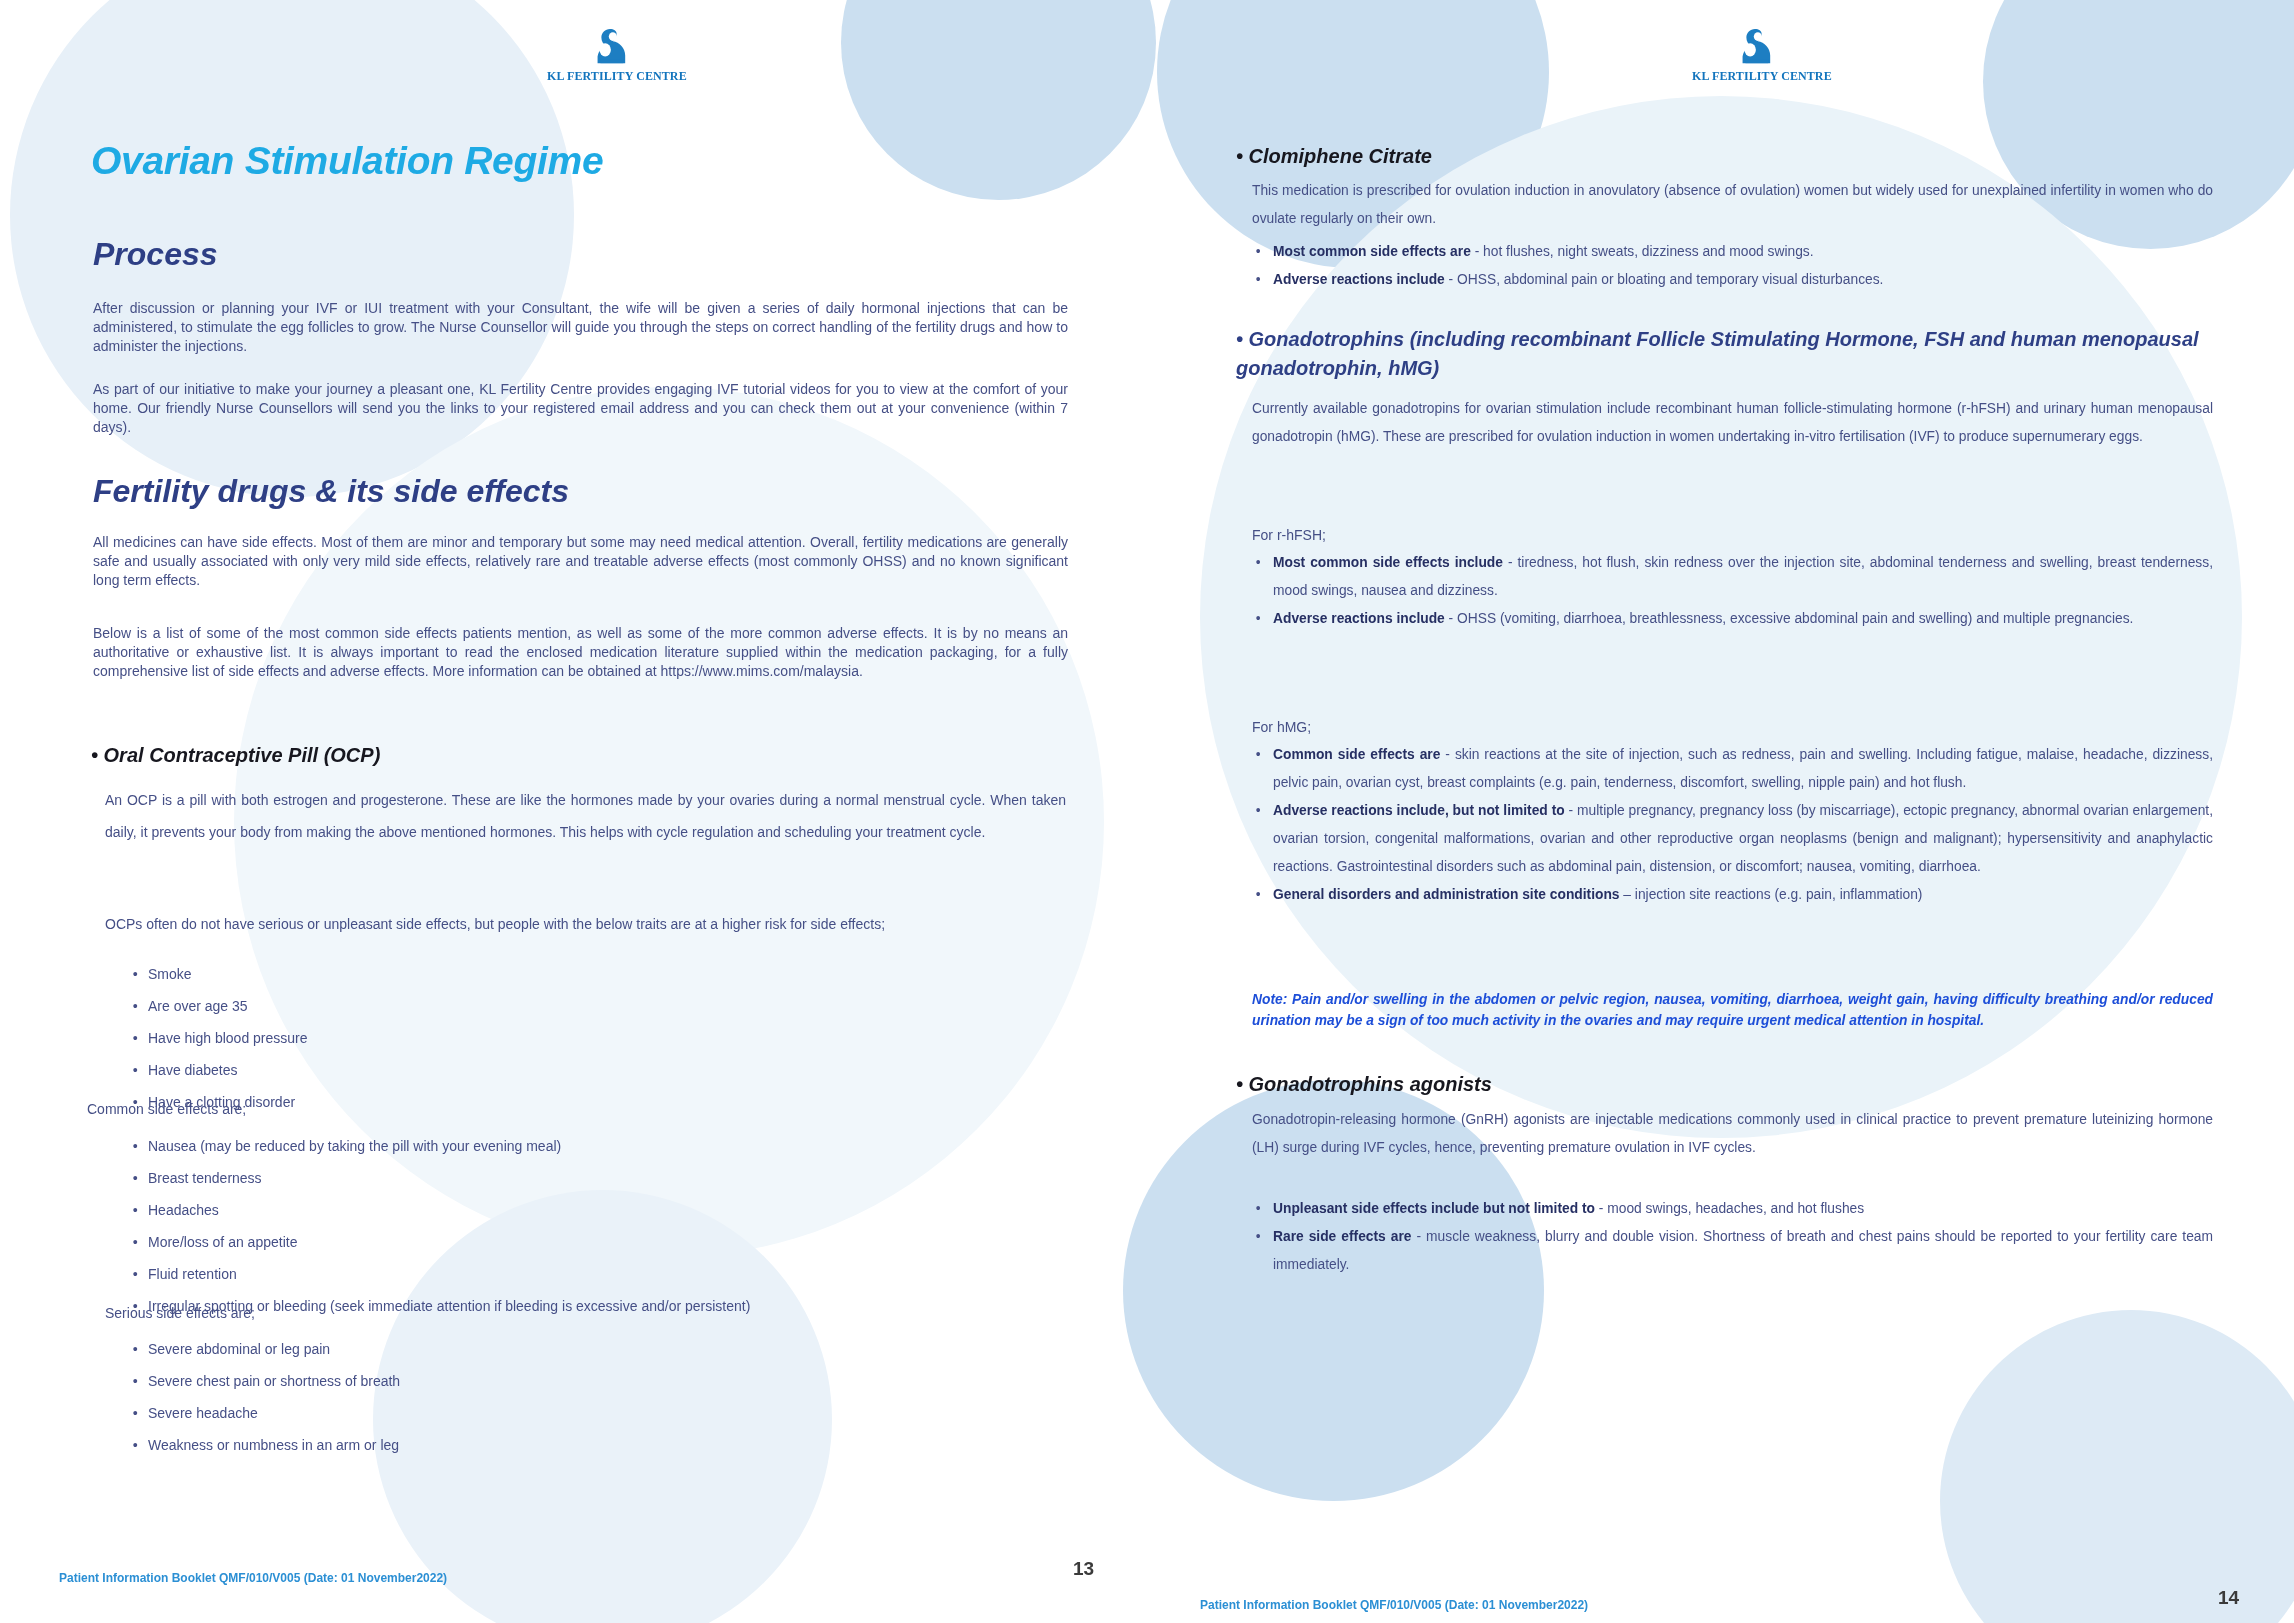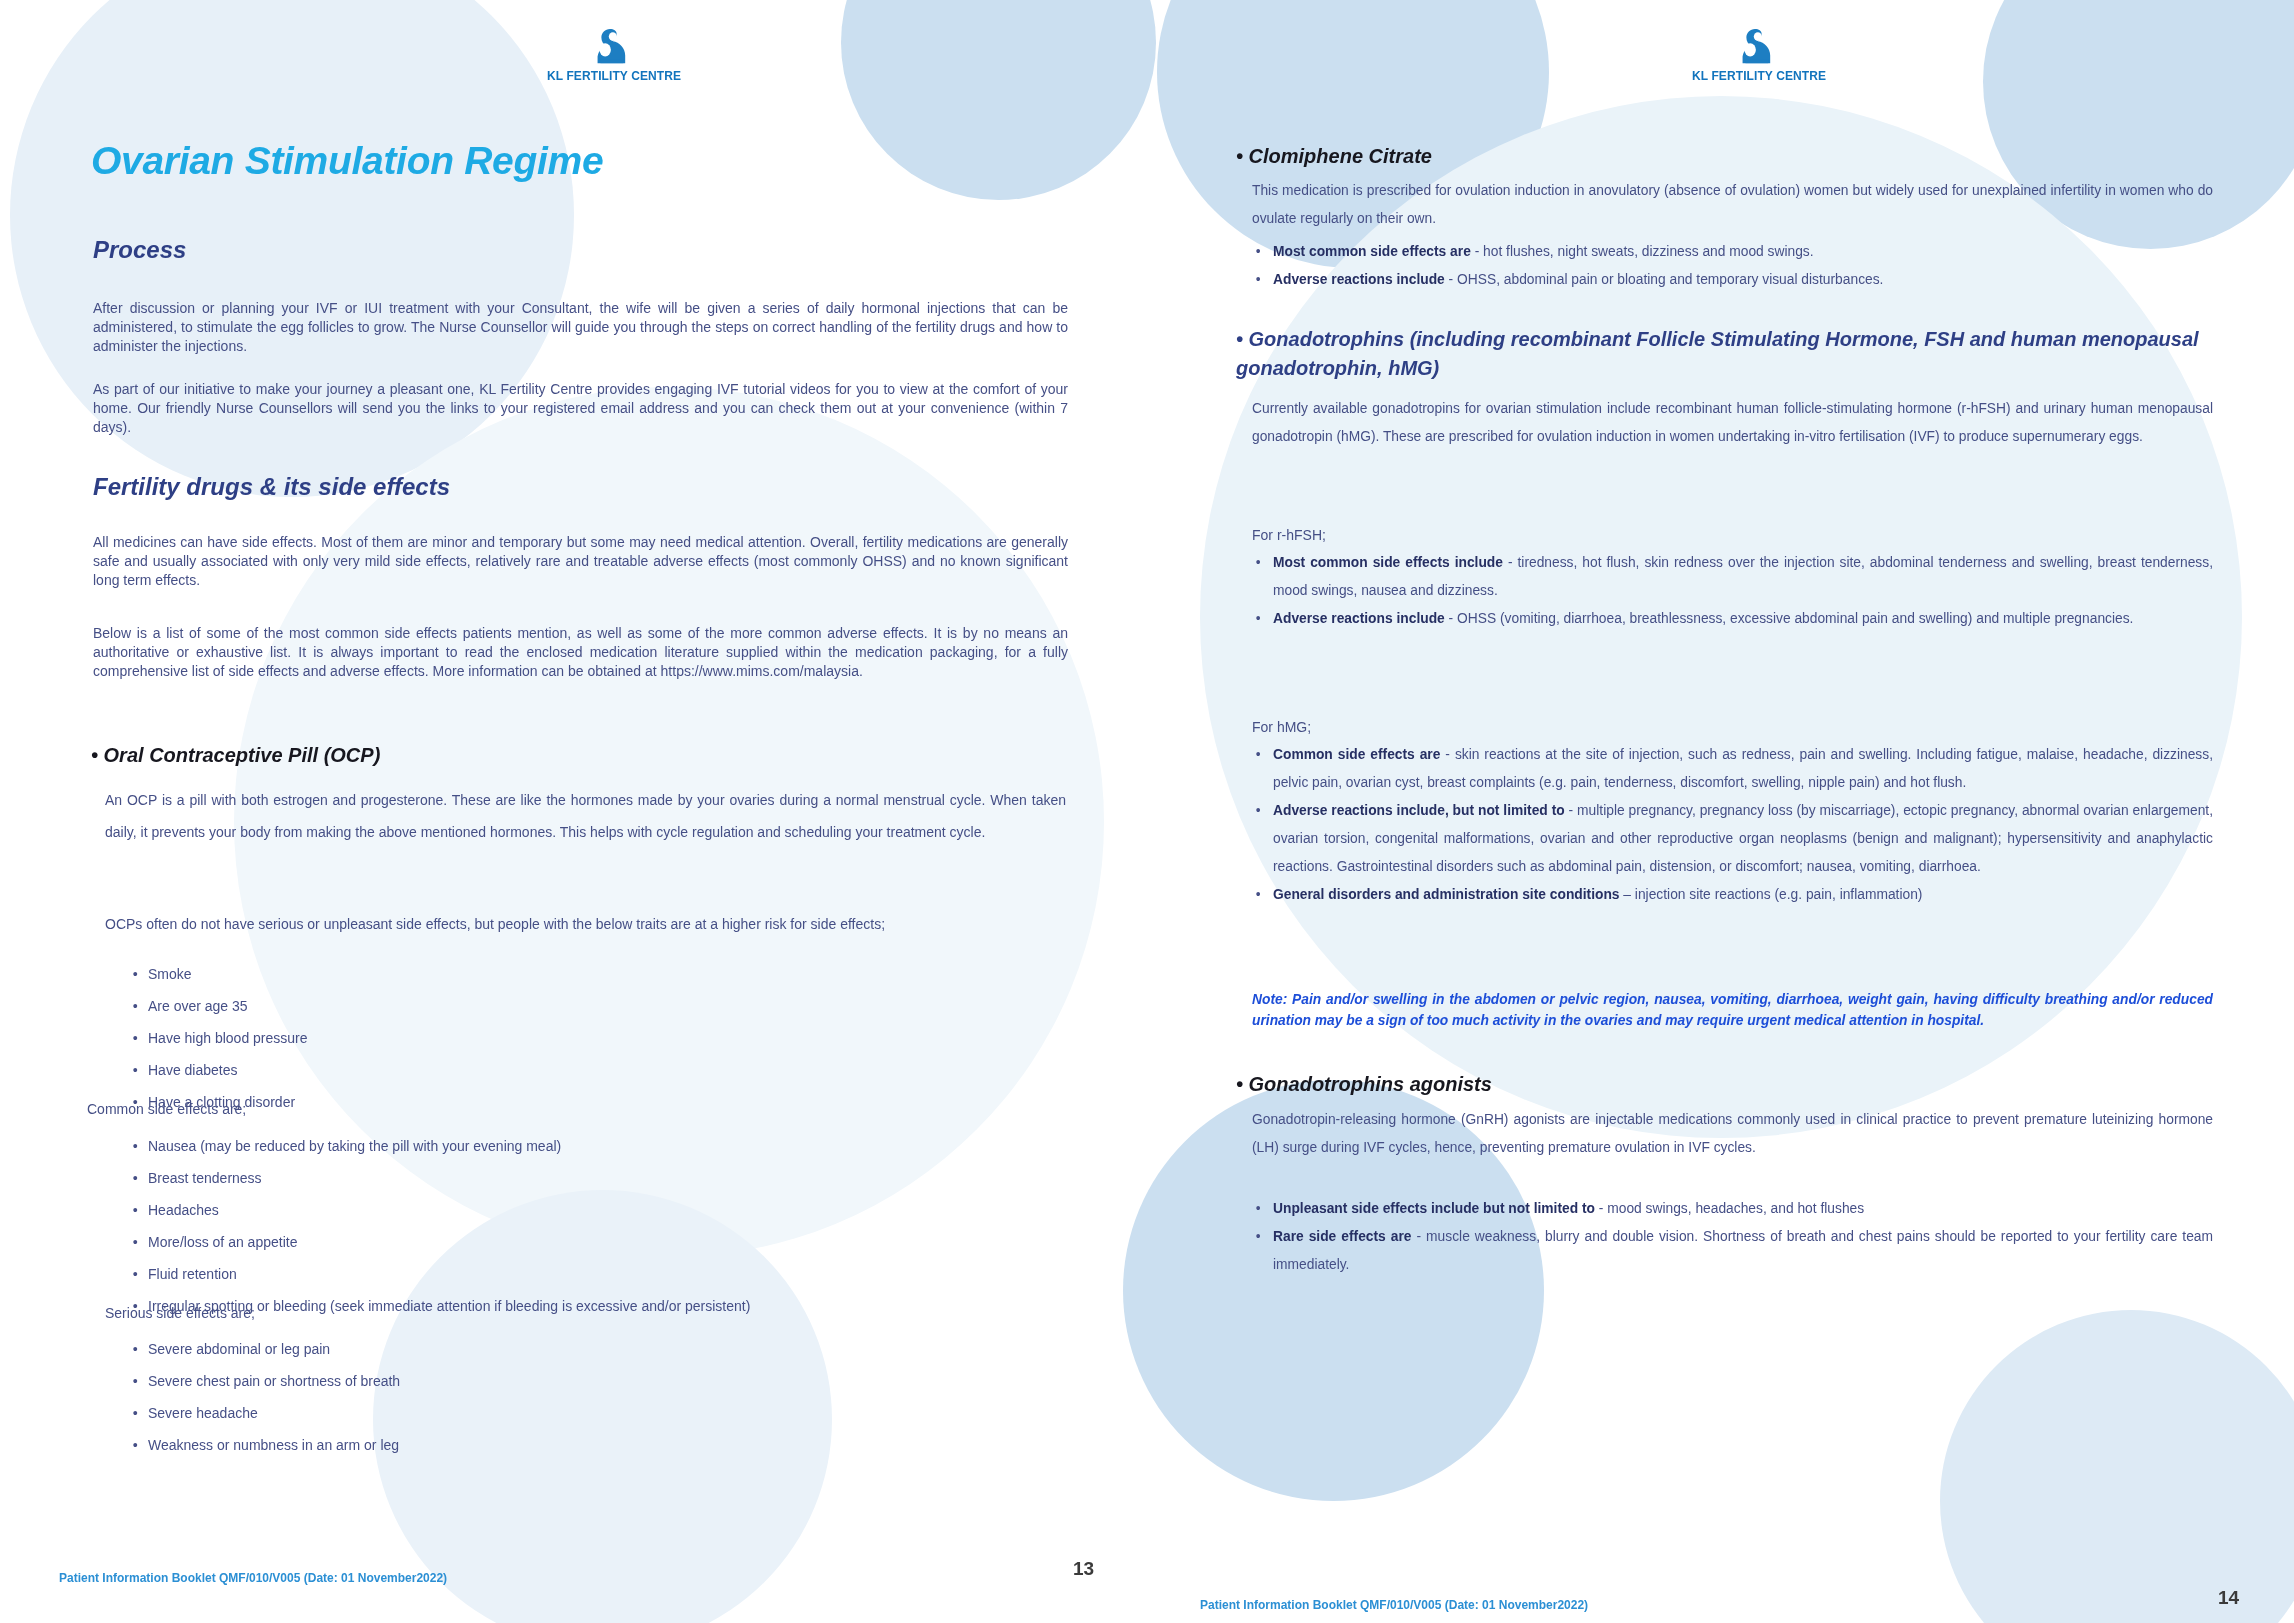--- a/index.html
+++ b/index.html
@@ -49,42 +49,42 @@
     z-index: 6;
     width: 124px;
     text-align: center;
   }
   .logo-left  { left: 547px;  top: 27px; }
   .logo-mark { display:block; margin: 0 auto; }
   .logo-text {
     display: block;
     margin-top: 1.9px;
     color: #1274bd;
-    font-family: Liberation Sans, sans-serif;
+    font-family: Liberation Serif, serif;
     font-weight: bold;
     font-size: 12px;
     letter-spacing: 0.1px;
     white-space: nowrap;
   }
 
   
   .title {
     color: #1eaae4;
     font-family: "Liberation Sans", sans-serif;
     font-style: italic;
     font-weight: bold;
     font-size: 39px;
     letter-spacing: -0.3px;
   }
   .h2 {
     color: #2e3f85;
     font-family: "Liberation Sans", sans-serif;
     font-style: italic;
     font-weight: bold;
-    font-size: 24px;
+    font-size: 32px;
   }
   .para {
     color: #454f86;
     font-size: 14px;
     line-height: 19px;
     text-align: justify;
   }
   .para-loose {
     color: #454f86;
     font-size: 14px;

